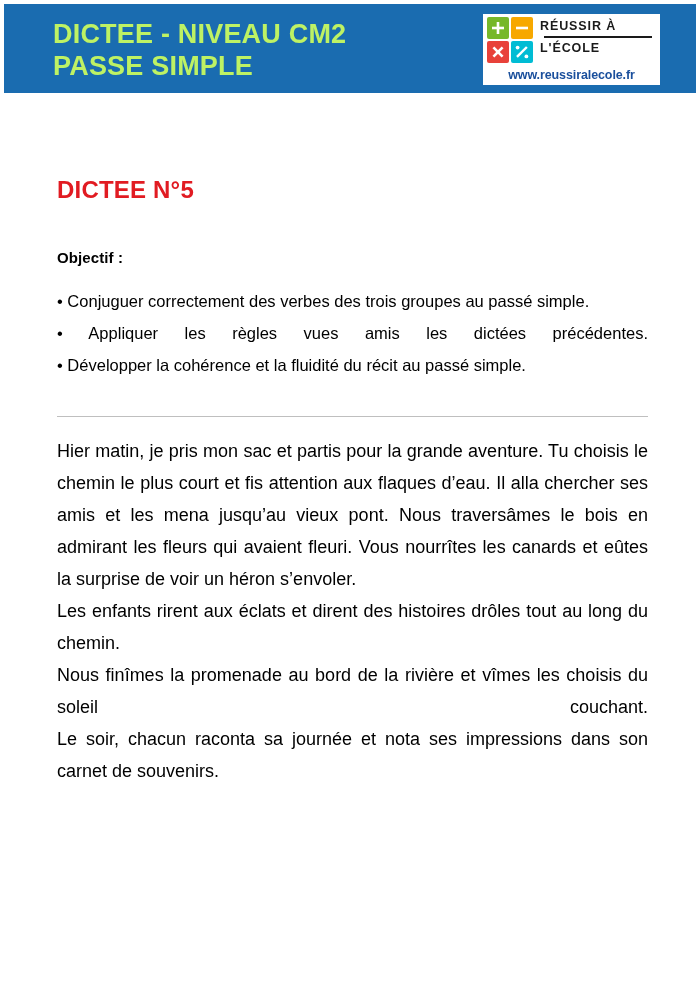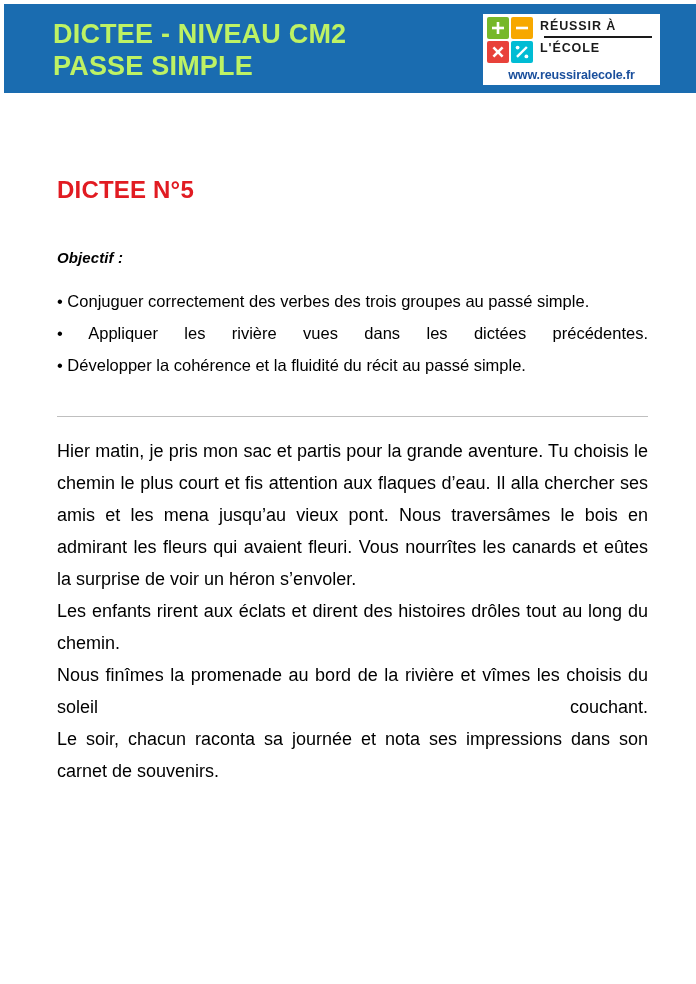--- a/index.html
+++ b/index.html
@@ -112,21 +112,20 @@
     font-weight: bold;
     margin: 0;
     padding-top: 68px;
     letter-spacing: 0.2px;
   }
   .section-label {
     font-size: 15px;
     font-weight: bold;
     margin: 0;
     letter-spacing: 0.1px;
-    font-style: italic;
   }
   .objectif-label { padding-top: 45px; }
 
   .obj-list {
     margin: 0;
     padding-top: 19px;
   }
   .obj-item {
     font-size: 16.5px;
     line-height: 32px;
@@ -205,21 +204,21 @@
 </div>
 
 <div class="doc">
 
   <h1 class="dictee-title">DICTEE N°5</h1>
 
   <p class="section-label objectif-label">Objectif :</p>
 
   <div class="obj-list">
     <p class="obj-item last-left">• Conjuguer correctement des verbes des trois groupes au passé simple.</p>
-    <p class="obj-item">• Appliquer les rivière vues dans les dictées précédentes.</p>
+    <p class="obj-item">• Appliquer les règles vues amis les dictées précédentes.</p>
     <p class="obj-item last-left">• Développer la cohérence et la fluidité du récit au passé simple.</p>
   </div>
 
   <div class="divider"></div>
 
 
   <div class="dictee-body">
     <p class="para ragged">Hier matin, je pris mon sac et partis pour la grande aventure. Tu choisis le chemin le plus court et fis attention aux flaques d’eau. Il alla chercher ses amis et les mena jusqu’au vieux pont. Nous traversâmes le bois en admirant les fleurs qui avaient fleuri. Vous nourrîtes les canards et eûtes la surprise de voir un héron s’envoler.</p>
     <p class="para">Les enfants rirent aux éclats et dirent des histoires drôles tout au long du chemin.</p>
     <p class="para">Nous finîmes la promenade au bord de la rivière et vîmes les choisis du soleil couchant.</p>

